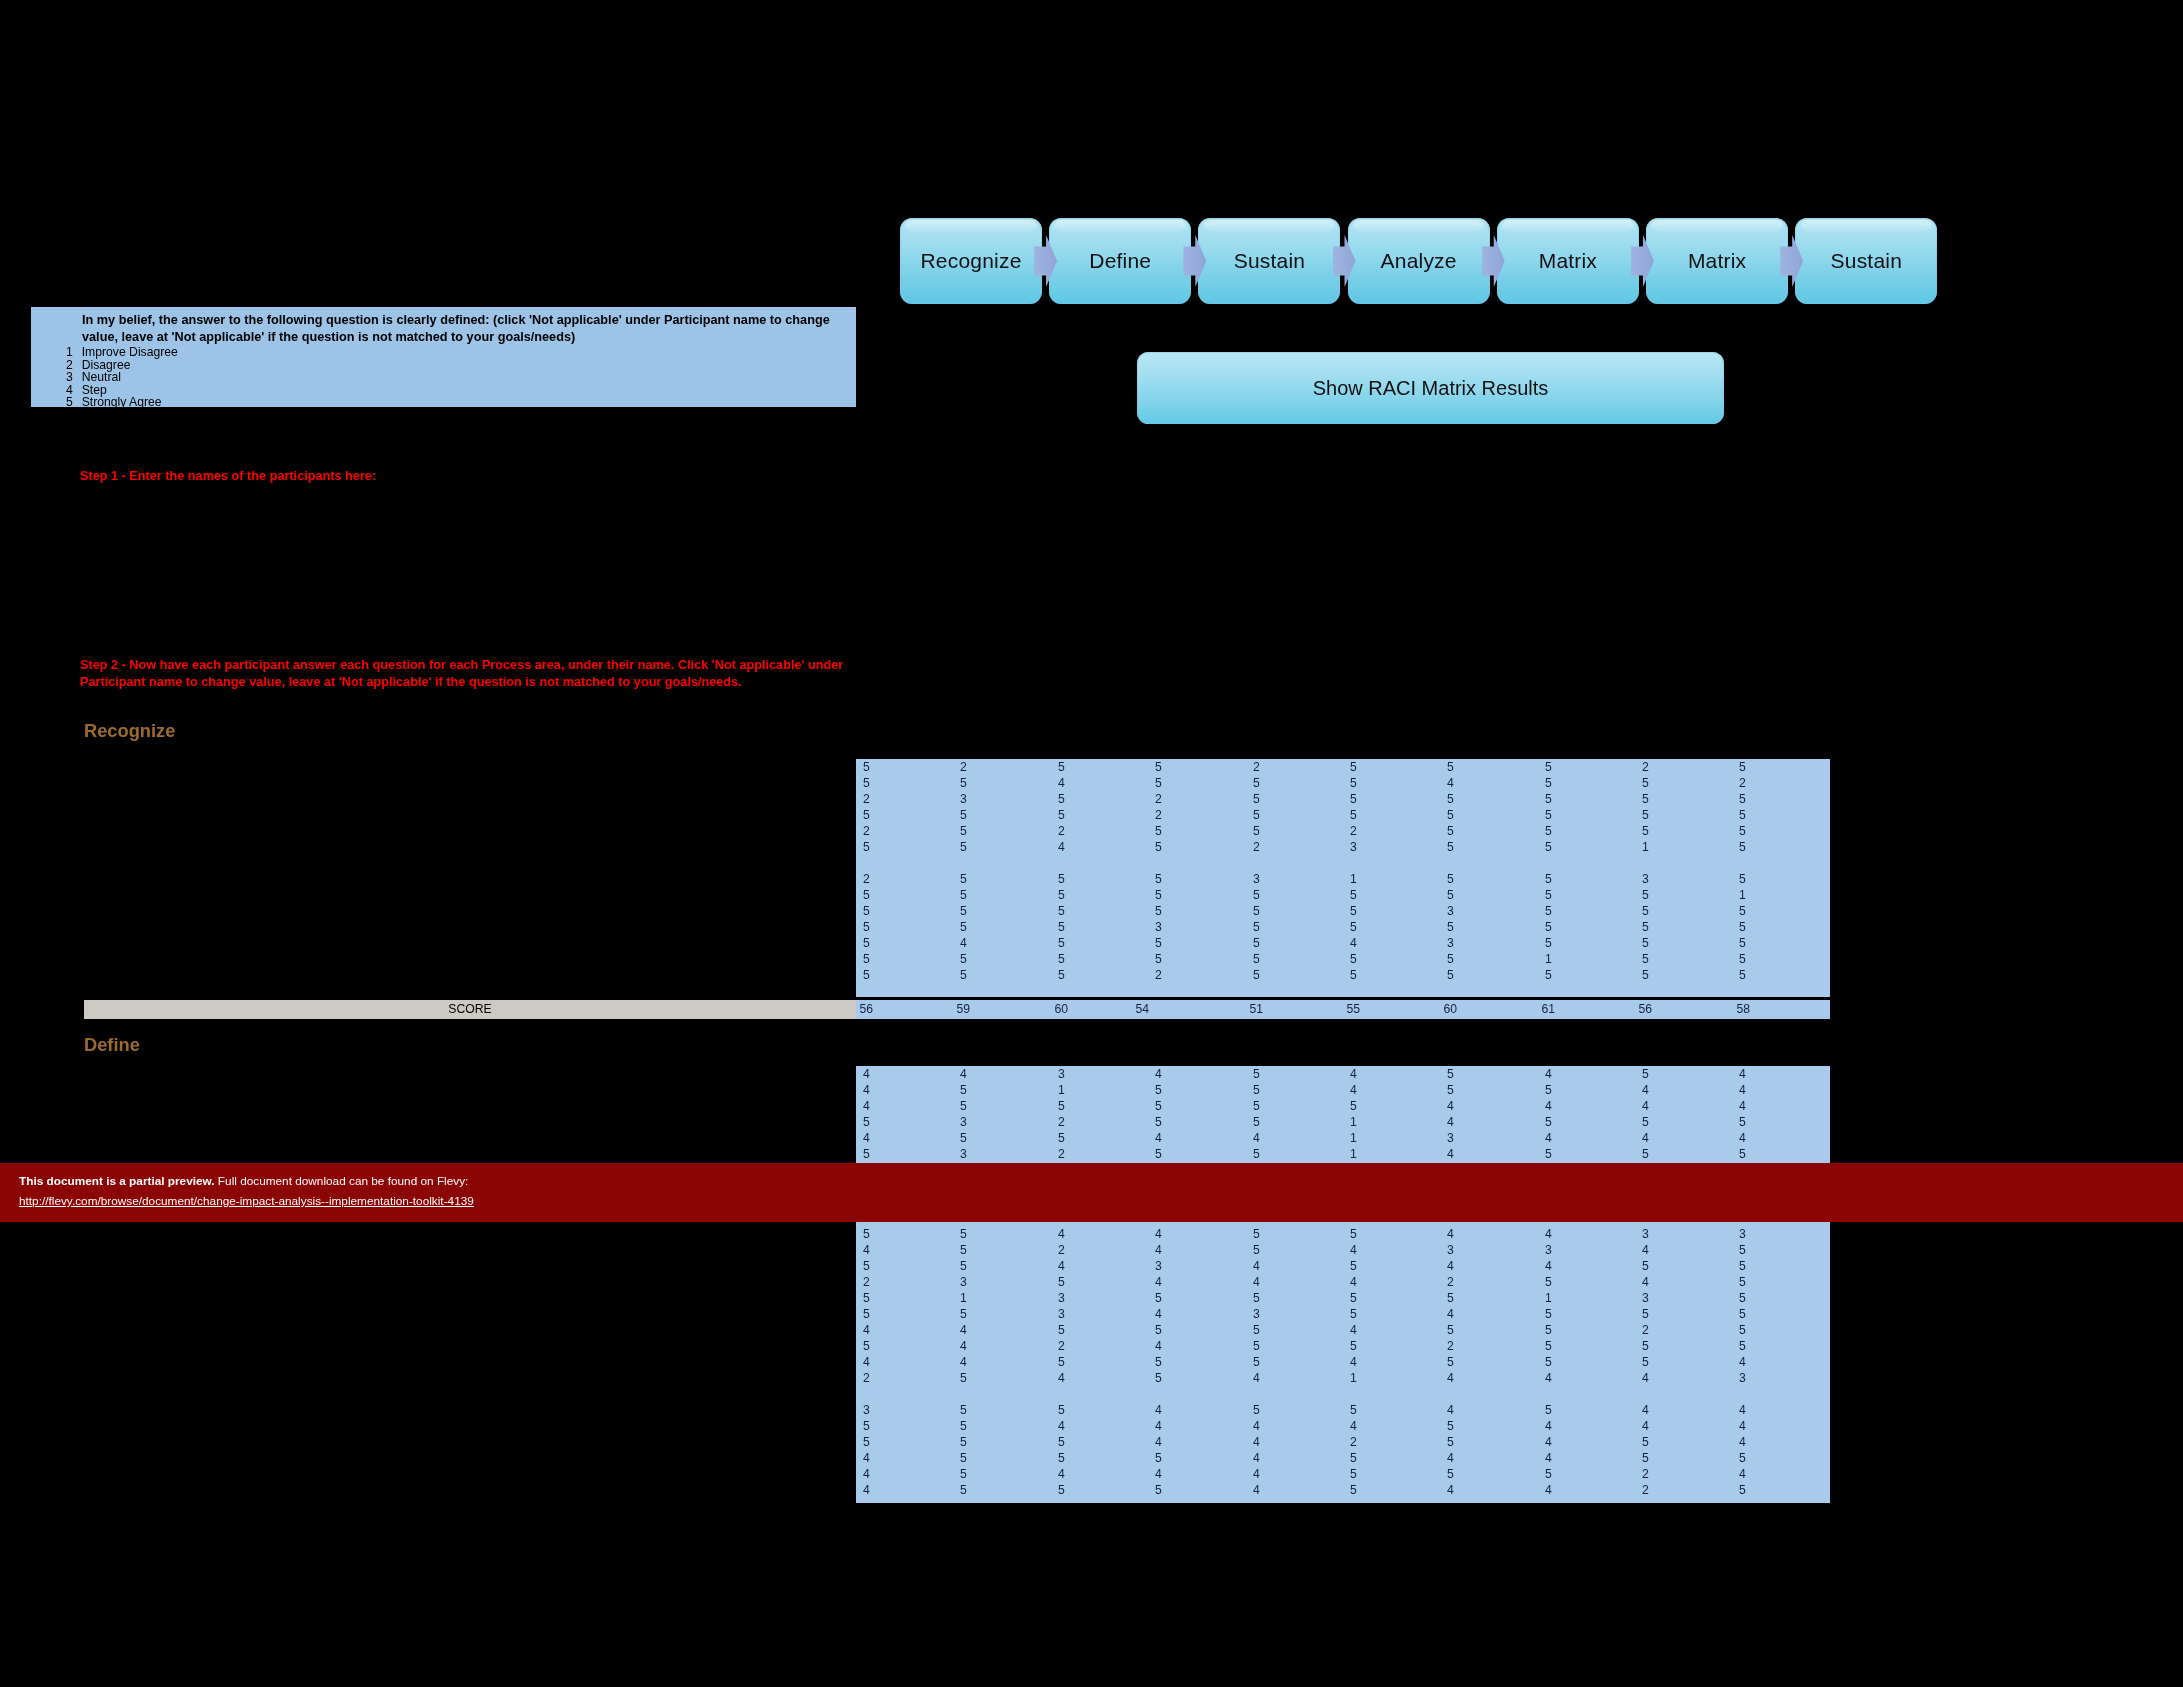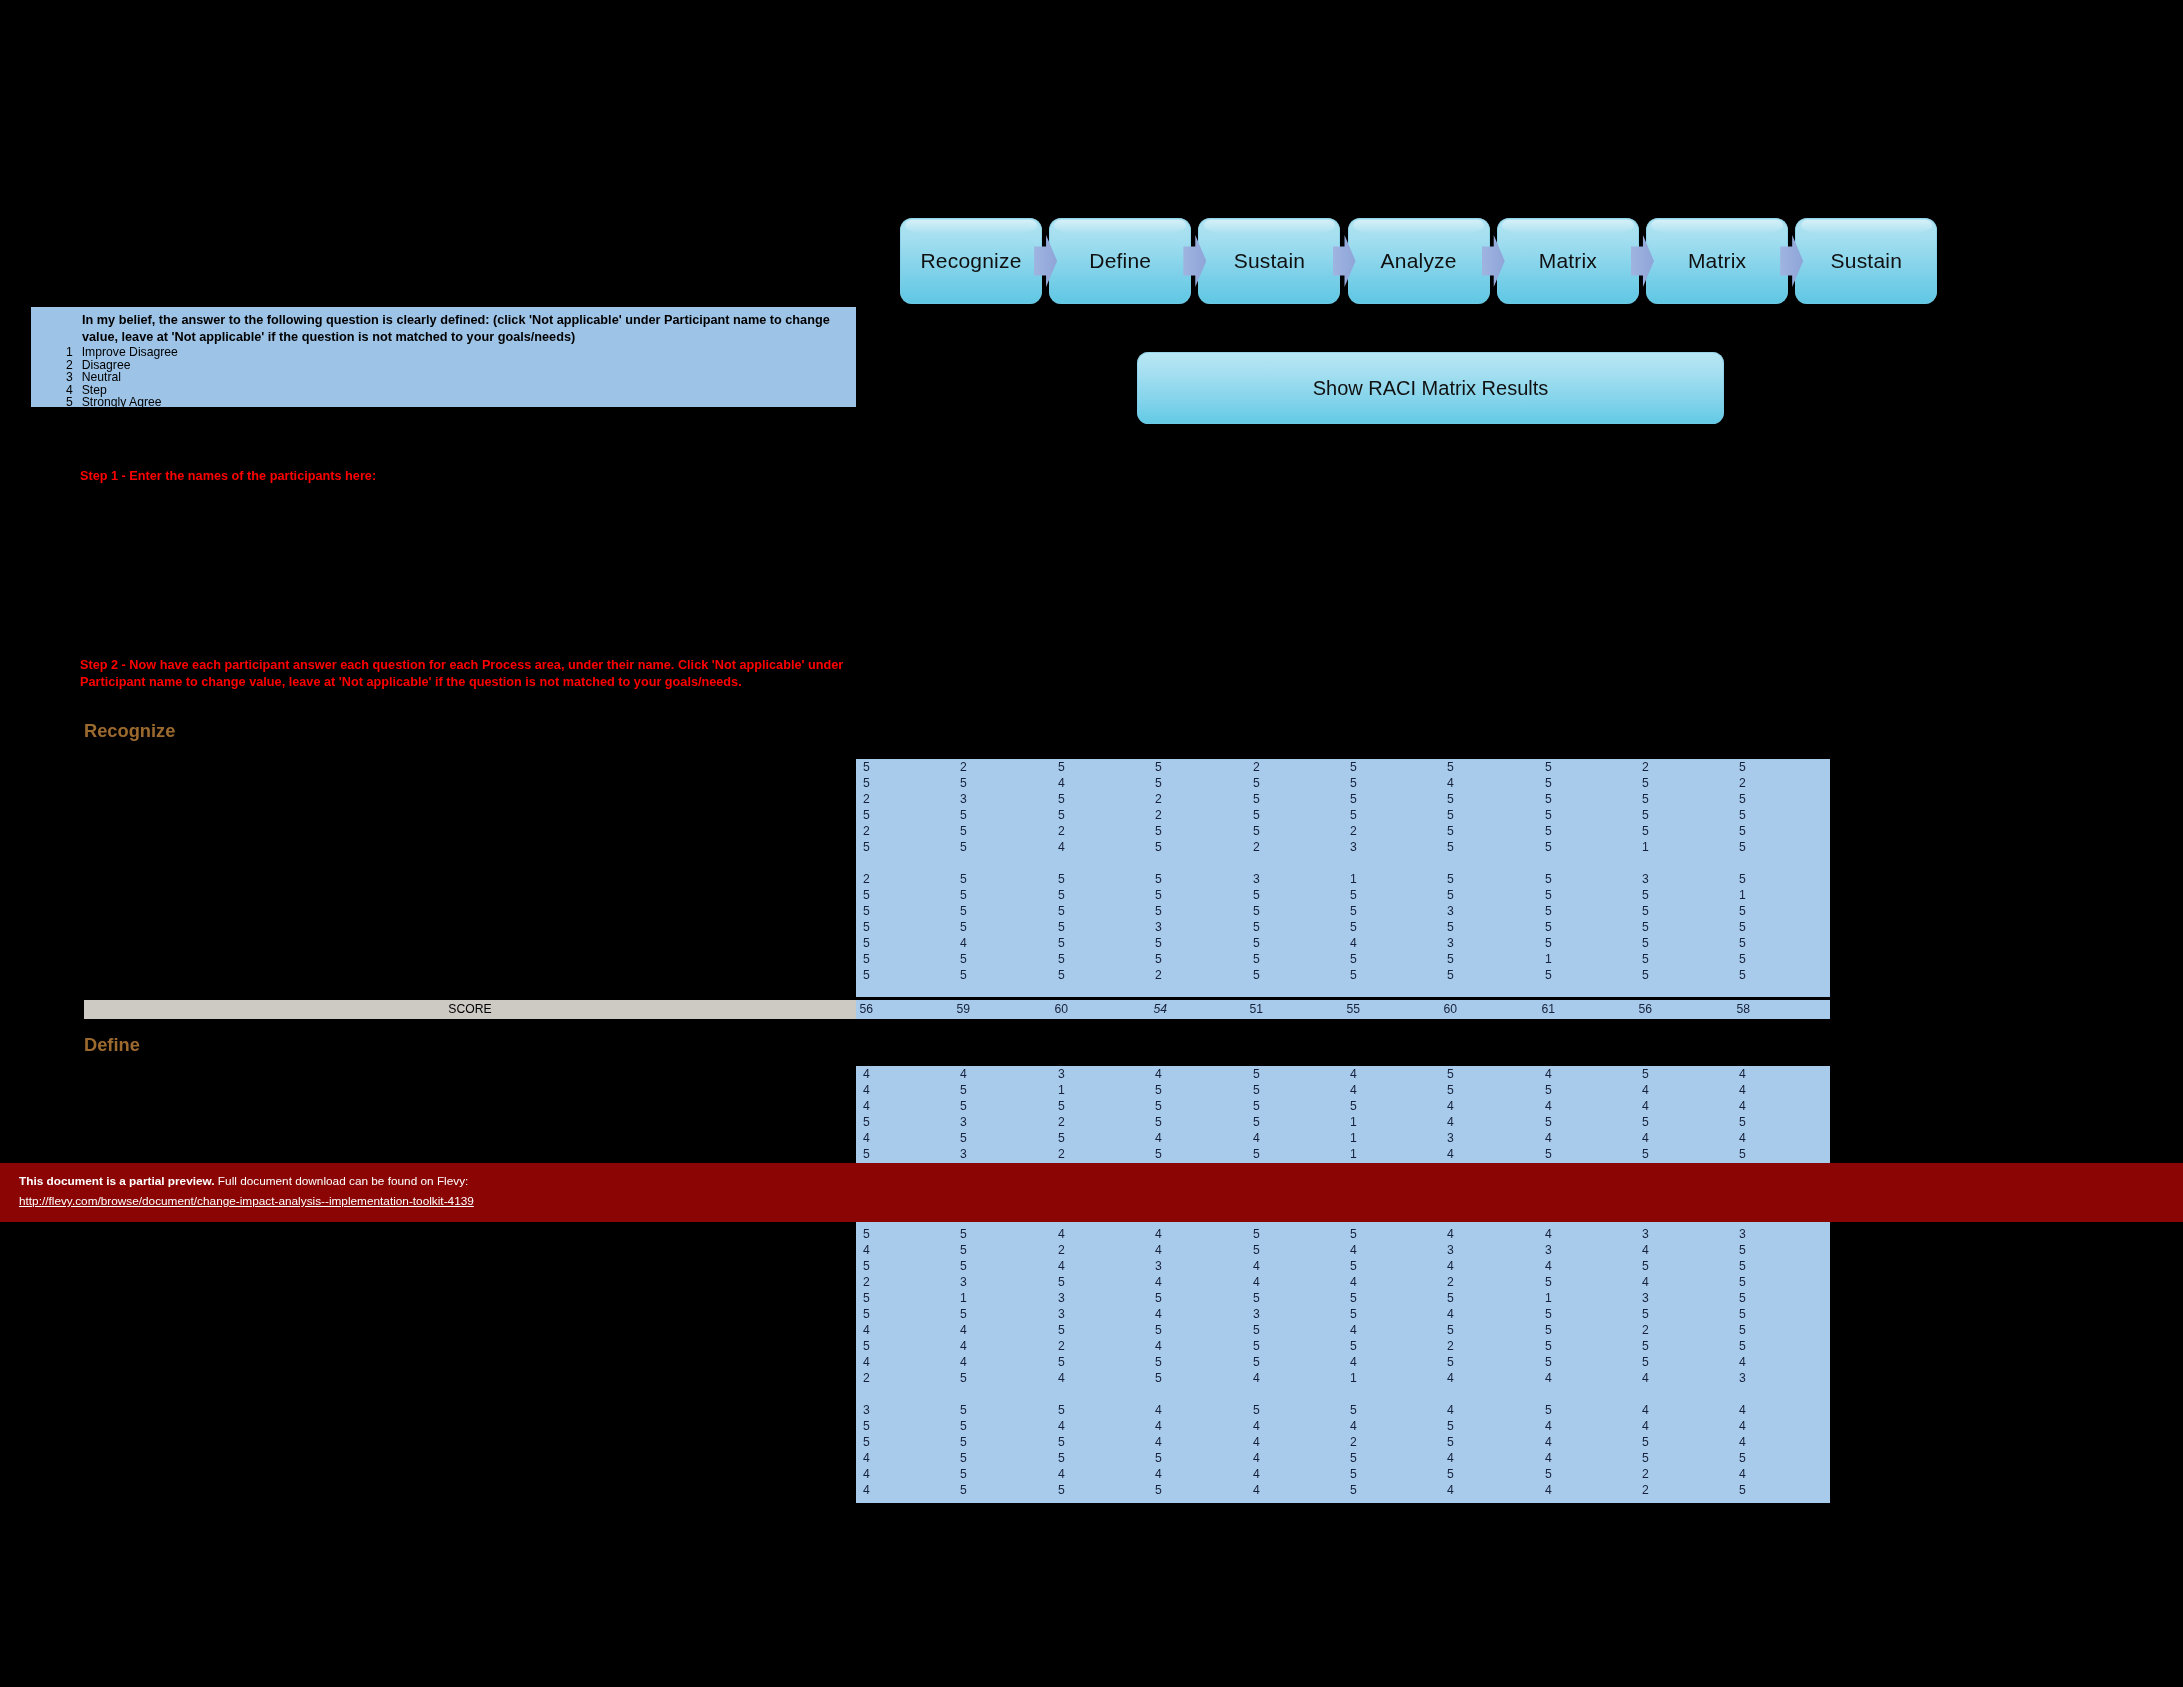--- a/index.html
+++ b/index.html
@@ -310,21 +310,21 @@
       <span class="d-cell" style="left: 786px;">5</span>
       <span class="d-cell" style="left: 883px;">5</span>
     </div>
   </div>
 
 <div id="score-strip">SCORE</div>
 <div id="score-band">
     <span class="d-cell" style="left: -35px; width: 52px;">56</span>
     <span class="d-cell" style="left: 62px; width: 52px;">59</span>
     <span class="d-cell" style="left: 160px; width: 52px;">60</span>
-    <span class="d-cell" style="left: 259px; width: 52px; font-style: italic;">54</span>
+    <span class="d-cell" style="left: 241px; width: 52px;">54</span>
     <span class="d-cell" style="left: 355px; width: 52px;">51</span>
     <span class="d-cell" style="left: 452px; width: 52px;">55</span>
     <span class="d-cell" style="left: 549px; width: 52px;">60</span>
     <span class="d-cell" style="left: 647px; width: 52px;">61</span>
     <span class="d-cell" style="left: 744px; width: 52px;">56</span>
     <span class="d-cell" style="left: 842px; width: 52px;">58</span>
   </div>
 
 <div id="table-define" class="data-table" style="left:856px;top:1066px;width:974px;height:437px;">
     <div class="d-row">

